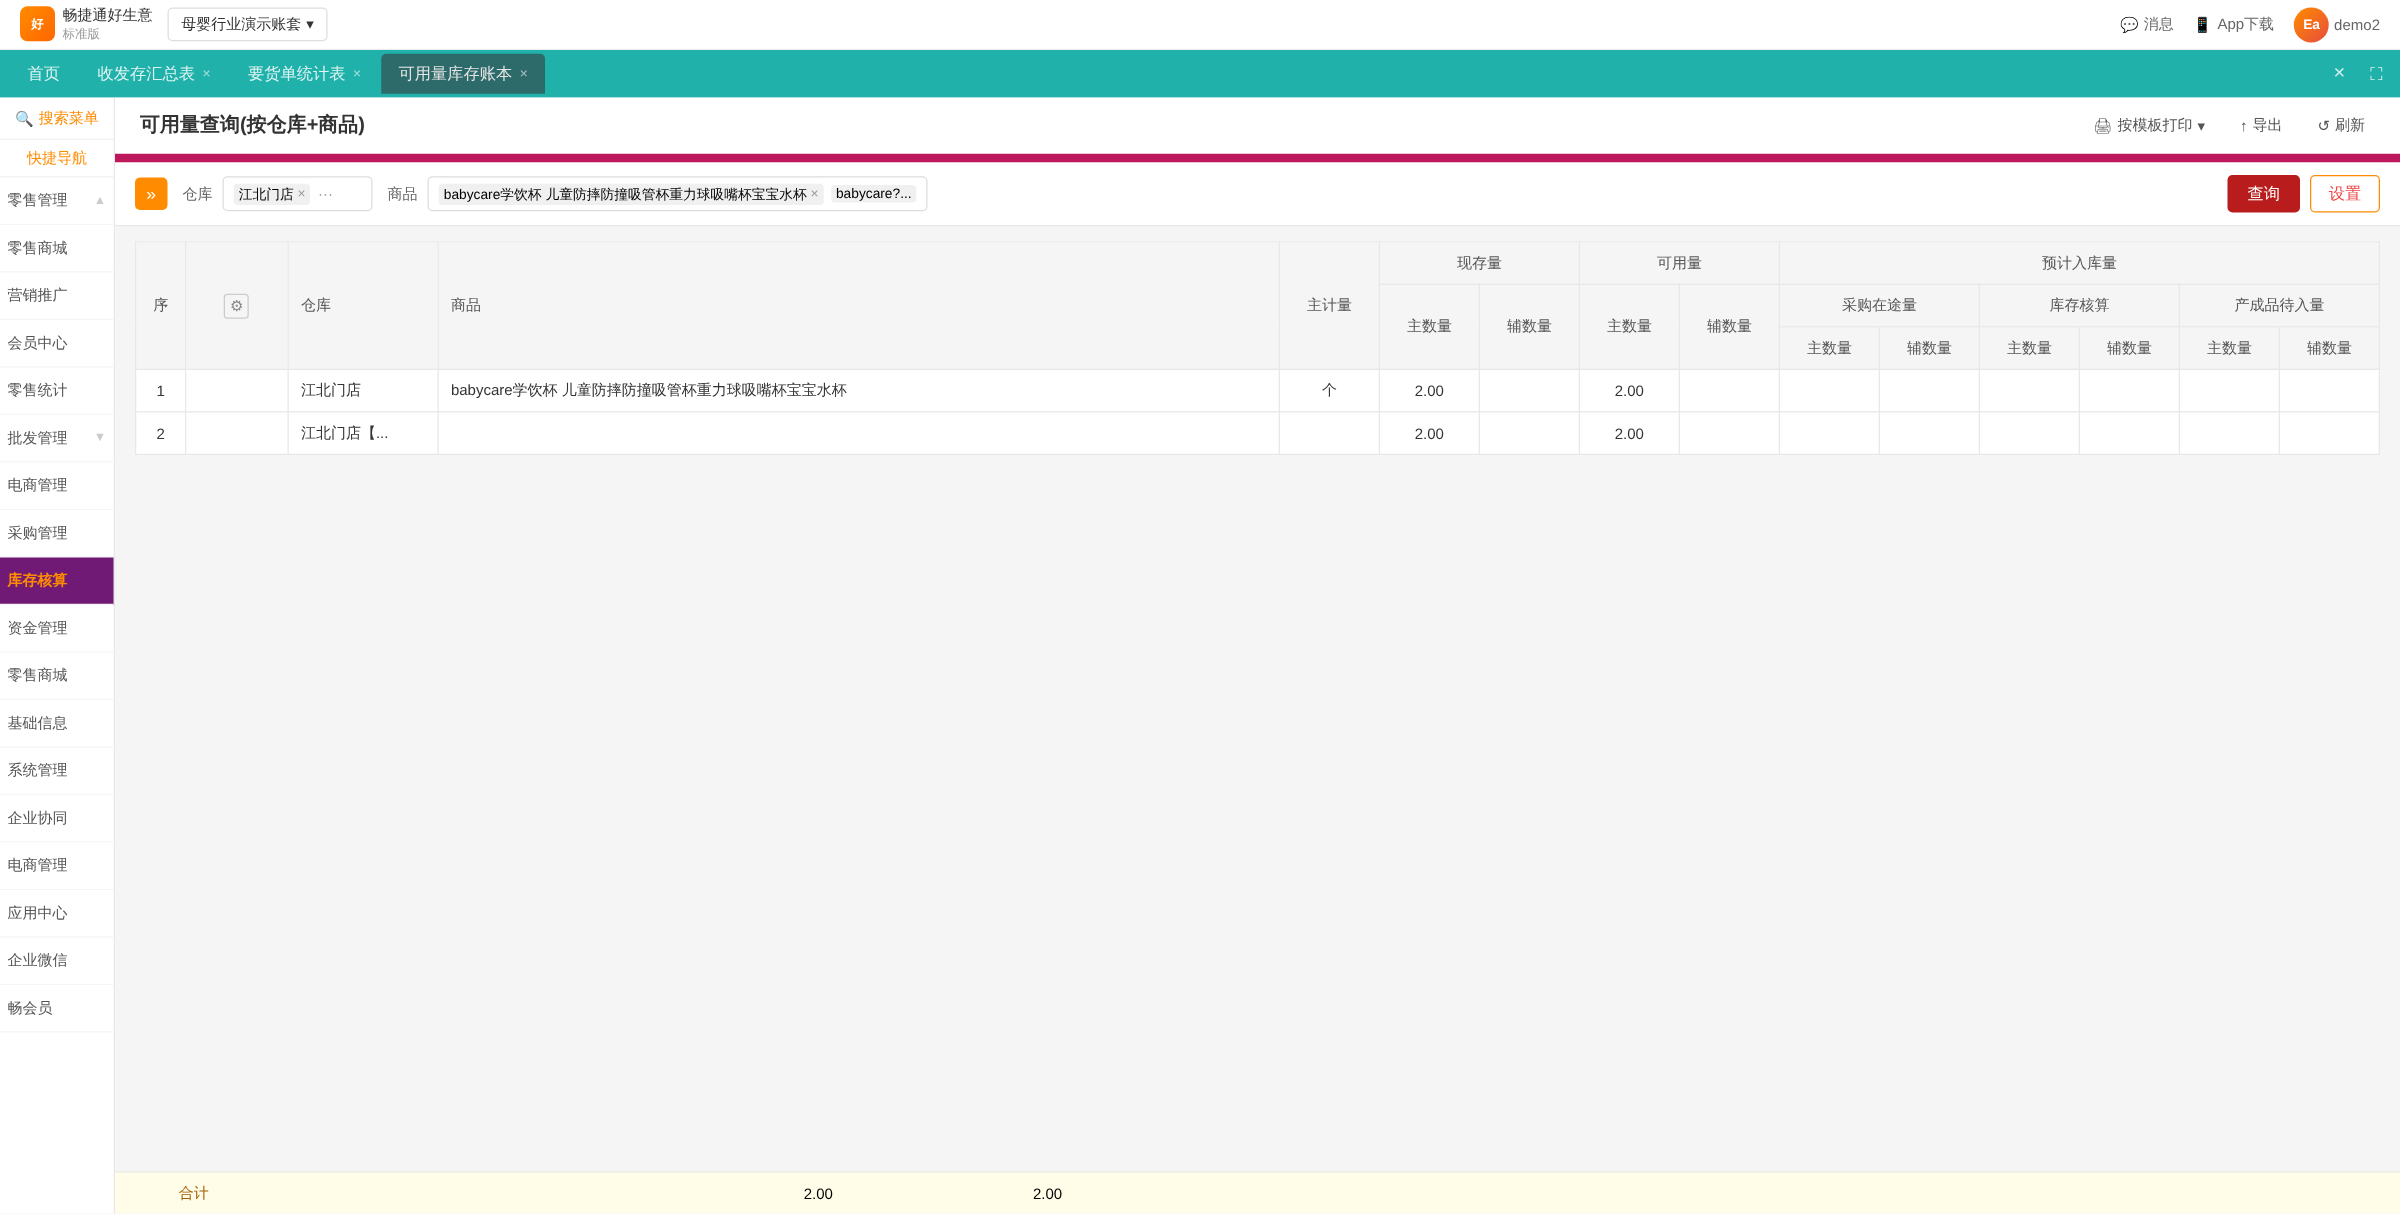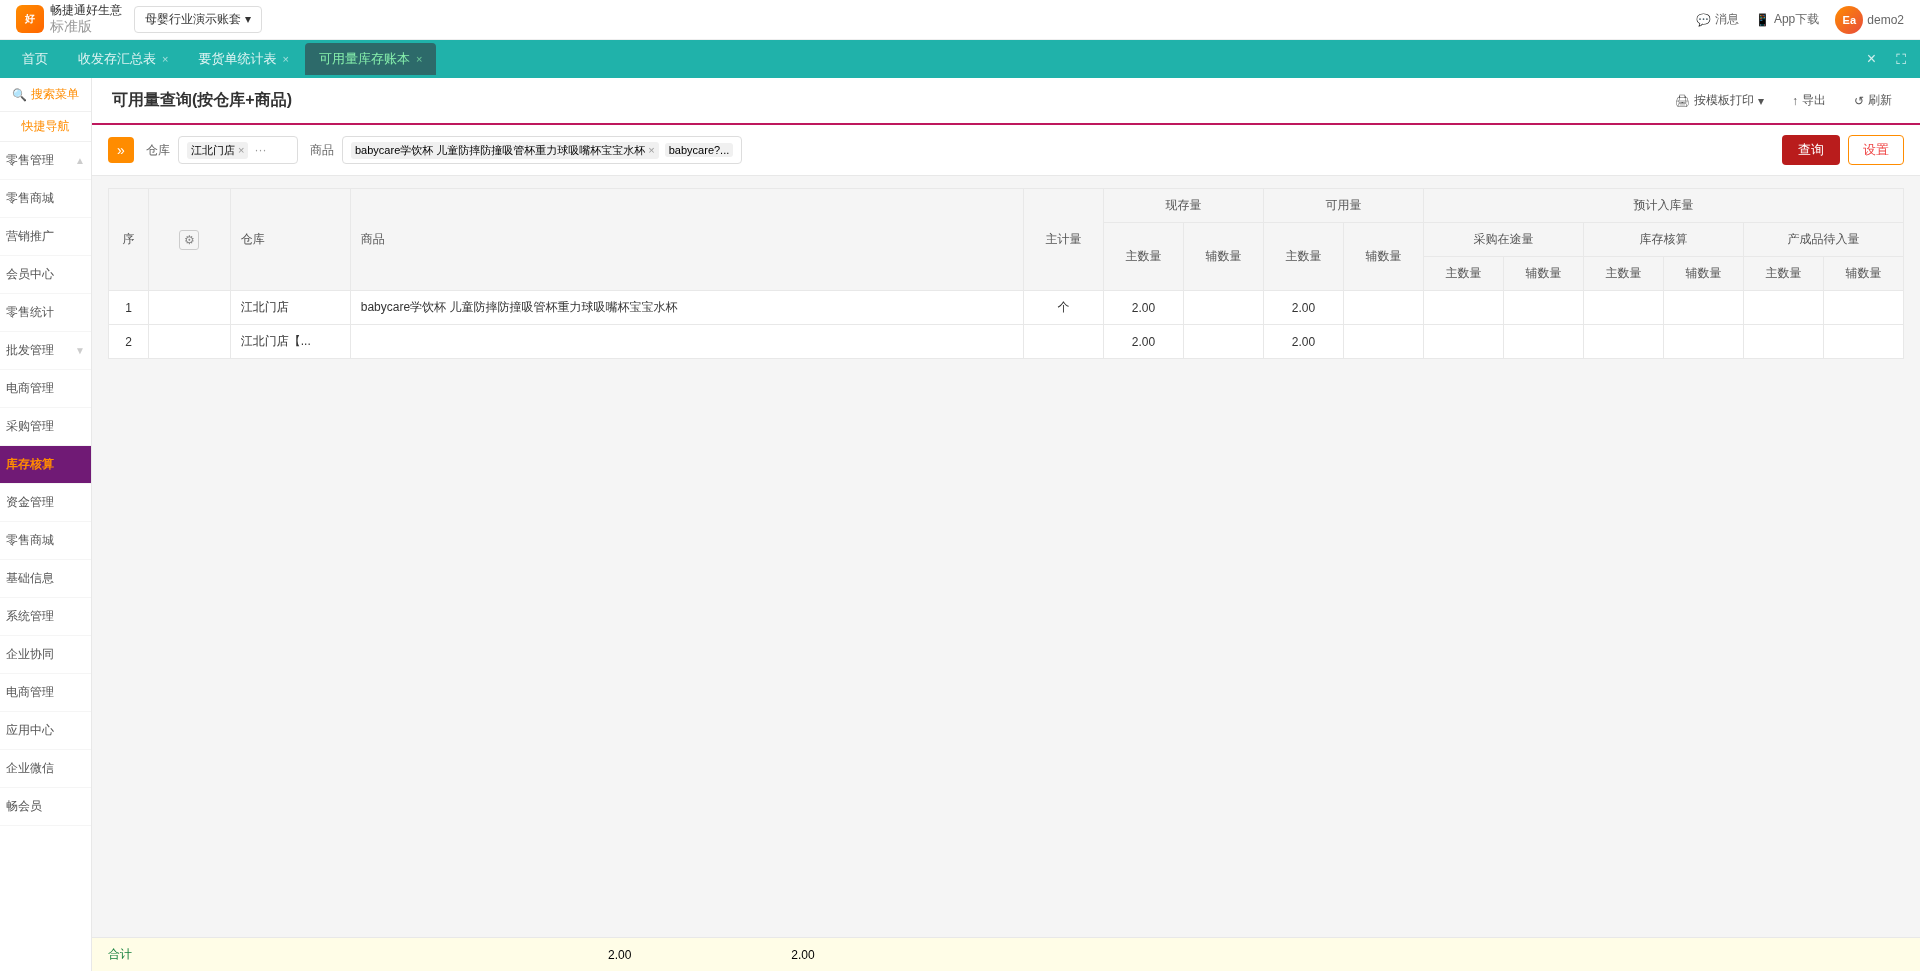--- a/index.html
+++ b/index.html
@@ -27,21 +27,21 @@
       gap: 6px;
     }
     .logo-icon {
       width: 28px; height: 28px;
       background: linear-gradient(135deg, #ff8c00, #ff6600);
       border-radius: 6px;
       display: flex; align-items: center; justify-content: center;
       color: white; font-size: 10px; font-weight: bold;
     }
     .logo-text { font-size: 12px; color: #333; line-height: 1.2; }
-    .logo-sub { font-size: 14px; color: #999; }
+    .logo-sub { font-size: 10px; color: #999; }
     .tenant-selector {
       display: flex; align-items: center; gap: 4px;
       padding: 4px 10px; border: 1px solid #ddd; border-radius: 4px;
       font-size: 12px; color: #333; cursor: pointer; background: #fff;
       margin-left: 4px;
     }
     .top-header-right {
       display: flex; align-items: center; gap: 16px;
     }
     .header-action {
@@ -70,21 +70,21 @@
       font-size: 13px;
       color: rgba(255,255,255,0.85);
       cursor: pointer;
       border-radius: 4px 4px 0 0;
       display: flex; align-items: center; gap: 6px;
       white-space: nowrap;
       height: 32px;
     }
     .nav-tab.active {
       background: #2d6a6a;
-      color: #86efac;
+      color: #e5e5e5;
     }
     .nav-tab .close-x {
       font-size: 11px; opacity: 0.7; cursor: pointer;
     }
     .nav-tabs-right {
       margin-left: auto;
       display: flex; align-items: center; gap: 8px;
     }
     .nav-close-btn {
       color: rgba(255,255,255,0.8); cursor: pointer; font-size: 16px; padding: 2px 6px;
@@ -148,21 +148,21 @@
       background: #f5f5f5;
     }
 
     
     .page-header {
       background: #fff;
       padding: 10px 20px;
       display: flex;
       align-items: center;
       justify-content: space-between;
-      border-bottom: 2px solid #be185d;
+      border-bottom: 7px solid #be185d;
       flex-shrink: 0;
     }
     .page-title {
       font-size: 16px;
       font-weight: 600;
       color: #333;
     }
     .page-actions {
       display: flex; align-items: center; gap: 12px;
     }
@@ -266,21 +266,21 @@
     
     .table-footer {
       background: #fffde7;
       padding: 8px 16px;
       display: flex;
       align-items: center;
       border-top: 1px solid #e8e8e8;
       font-size: 12px;
       flex-shrink: 0;
     }
-    .footer-label { color: #15803d; width: 160px; }
+    .footer-label { color: #a16207; width: 160px; margin-left: 35px; }
 
     
     ::-webkit-scrollbar { width: 6px; height: 6px; }
     ::-webkit-scrollbar-track { background: #f1f1f1; }
     ::-webkit-scrollbar-thumb { background: #ccc; border-radius: 3px; }
   </style>
 </head>
 <body>
 
 <div class="top-header">

